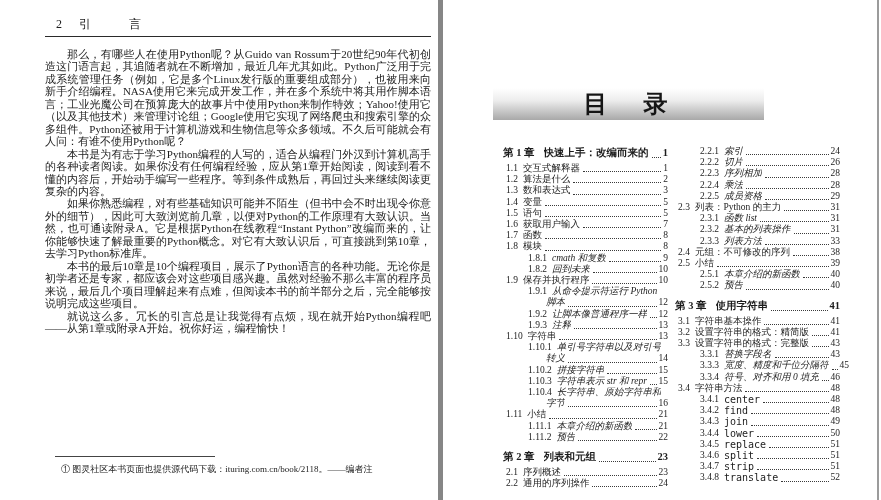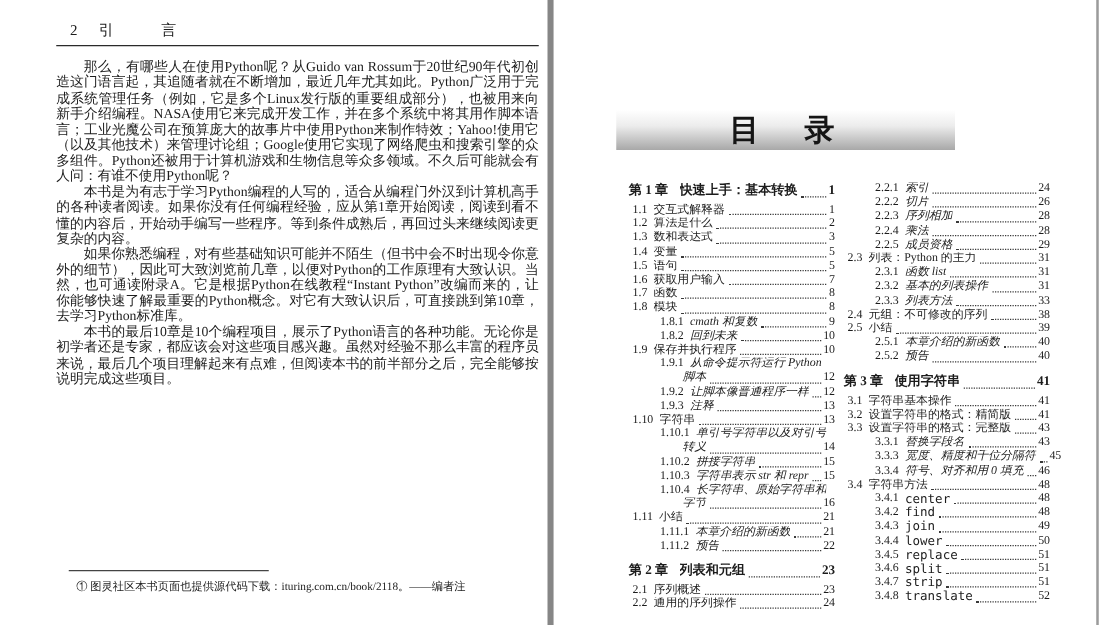--- a/index.html
+++ b/index.html
@@ -63,39 +63,40 @@
   <div class="pl-inner">
     <div class="page-header">
       <span class="page-num">2</span>
       <span class="header-title">引　言</span>
     </div>
     <div class="body-text">
         <p class="para">那么，有哪些人在使用Python呢？从Guido van Rossum于20世纪90年代初创造这门语言起，其追随者就在不断增加，最近几年尤其如此。Python广泛用于完成系统管理任务（例如，它是多个Linux发行版的重要组成部分），也被用来向新手介绍编程。NASA使用它来完成开发工作，并在多个系统中将其用作脚本语言；工业光魔公司在预算庞大的故事片中使用Python来制作特效；Yahoo!使用它（以及其他技术）来管理讨论组；Google使用它实现了网络爬虫和搜索引擎的众多组件。Python还被用于计算机游戏和生物信息等众多领域。不久后可能就会有人问：有谁不使用Python呢？</p>
         <p class="para">本书是为有志于学习Python编程的人写的，适合从编程门外汉到计算机高手的各种读者阅读。如果你没有任何编程经验，应从第1章开始阅读，阅读到看不懂的内容后，开始动手编写一些程序。等到条件成熟后，再回过头来继续阅读更复杂的内容。</p>
         <p class="para">如果你熟悉编程，对有些基础知识可能并不陌生（但书中会不时出现令你意外的细节），因此可大致浏览前几章，以便对Python的工作原理有大致认识。当然，也可通读附录A。它是根据Python在线教程“Instant Python”改编而来的，让你能够快速了解最重要的Python概念。对它有大致认识后，可直接跳到第10章，去学习Python标准库。</p>
         <p class="para">本书的最后10章是10个编程项目，展示了Python语言的各种功能。无论你是初学者还是专家，都应该会对这些项目感兴趣。虽然对经验不那么丰富的程序员来说，最后几个项目理解起来有点难，但阅读本书的前半部分之后，完全能够按说明完成这些项目。</p>
+        <p class="para">就说这么多。冗长的引言总是让我觉得有点烦，现在就开始Python编程吧——从第1章或附录A开始。祝你好运，编程愉快！</p>
       </div>
   </div>
   <div class="footnote-block">
     <div class="footnote-sep"></div>
     <div class="footnote-text">① 图灵社区本书页面也提供源代码下载：ituring.com.cn/book/2118。——编者注</div>
   </div>
 </section>
 
 <div class="page-divider"></div>
 
 <section class="page-right">
   <div class="toc-banner">
     <span class="banner-text">目　录</span>
   </div>
   <div class="toc">
     <div class="toc-col" id="toc-col-left">
         <div class="toc-row ch">
           <span class="toc-num">第 1 章</span>
-          <span class="toc-title">快速上手：基本转换</span>
+          <span class="toc-title">快速上手：改编而来的</span>
           <span class="dots"></span>
           <span class="toc-page">1</span>
         </div>
         <div class="toc-row s2">
           <span class="toc-num">1.1</span>
           <span class="toc-title">交互式解释器</span>
           <span class="dots"></span>
           <span class="toc-page">1</span>
         </div>
         <div class="toc-row s2">

